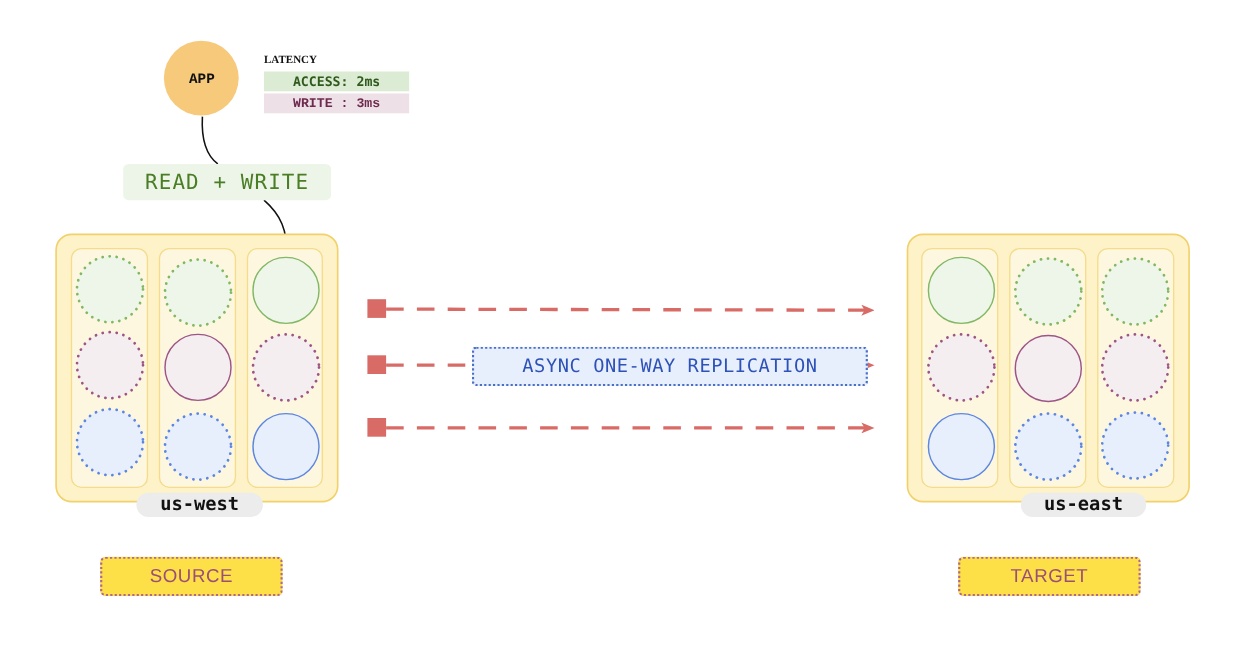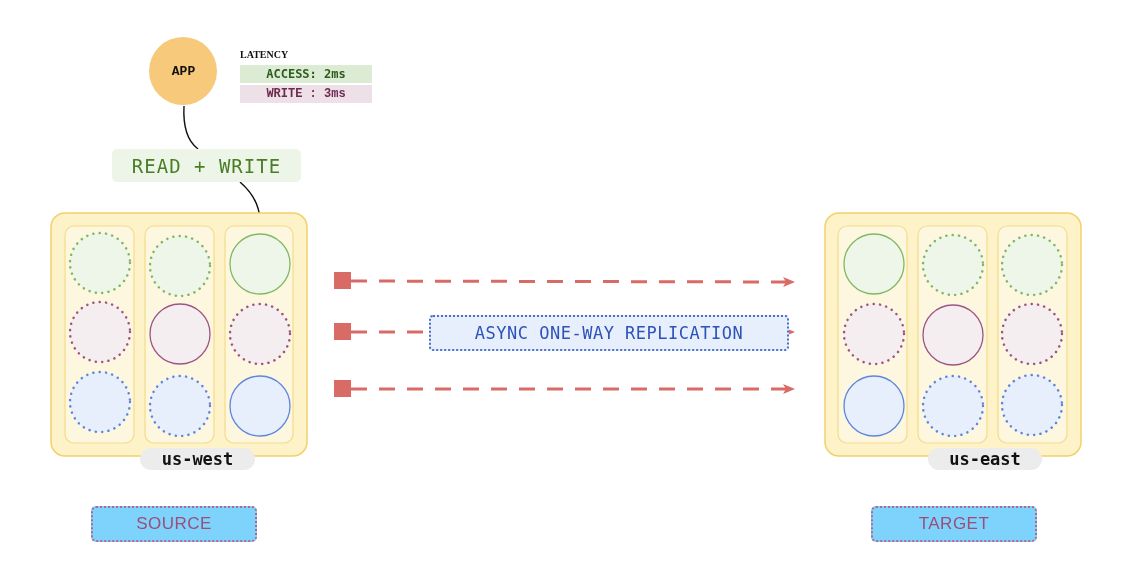--- a/index.html
+++ b/index.html
@@ -6,21 +6,21 @@
     body { width:1144px; height:586px; background:#ffffff; position:relative; overflow:hidden; font-family:"Liberation Sans", sans-serif; }
     svg.canvas { position:absolute; left:0; top:0; }
     .app-label { position:absolute; left:149px; top:37px; width:69px; height:69px; display:flex; align-items:center; justify-content:center; font-weight:bold; font-size:13px; color:#111; font-family:Liberation Mono, monospace; }
     .lat-title { position:absolute; left:240px; top:49px; width:108px; text-align:left; font-family:Liberation Serif, serif; font-weight:bold; font-size:10px; color:#111; }
     .lat-row { position:absolute; left:240px; width:132px; height:18px; line-height:18px; text-align:center; font-family:"DejaVu Sans Mono", monospace; font-weight:bold; font-size:12px; }
     .lat-access { top:65px; background:#dcebd4; color:#2e5a1c; }
     .lat-write { top:85px; background:#ede0e6; color:#6e2a4e;font-family:Liberation Mono, monospace; }
     .rw-box { position:absolute; left:112px; top:149px; width:189px; height:33px; background:#edf5e8; border-radius:5px; display:flex; align-items:center; justify-content:center; font-family:"DejaVu Sans Mono", monospace; font-size:19px; color:#4a7e25; letter-spacing:1px; }
     .region-pill { position:absolute; height:22px; border-radius:11px; background:#ececec; display:flex; align-items:center; justify-content:center; font-family:"DejaVu Sans Mono", monospace; font-weight:bold; font-size:17px; color:#111; }
     .repl-label { position:absolute; left:385px; top:315px; width:356px; height:32px; background:#e8effc; border:2px dotted #4a6fc9; border-radius:4px; display:flex; align-items:center; justify-content:center; font-family:"DejaVu Sans Mono", monospace; font-size:17px; color:#2d52b8; letter-spacing:0.5px; box-sizing:content-box;margin-left:44px; }
-    .role-box { position:absolute; width:162px; height:32px; background:#7dd3fc; border:2px dotted #b06890; border-radius:5px; display:flex; align-items:center; justify-content:center; font-family:"Liberation Sans", sans-serif; font-size:17px; color:#9c4d78; letter-spacing:0.5px; }
+    .role-box { position:absolute; width:162px; height:32px; background:#fde047; border:2px dotted #b06890; border-radius:5px; display:flex; align-items:center; justify-content:center; font-family:"Liberation Sans", sans-serif; font-size:17px; color:#9c4d78; letter-spacing:0.5px; }
   </style>
 </head>
 <body>
 
 <svg class="canvas" width="1144" height="586" viewBox="0 0 1144 586">
   <defs>
     <marker id="arrowhead" markerWidth="12" markerHeight="10" refX="11" refY="5" orient="auto" markerUnits="userSpaceOnUse">
       <path d="M0,0 L12,5 L0,10 L3,5 Z" fill="#d96b66"></path>
     </marker>
     <marker id="blackarrow" markerWidth="10" markerHeight="10" refX="5" refY="9" orient="auto" markerUnits="userSpaceOnUse">
@@ -85,19 +85,19 @@
 </svg>
 
 <div class="app-label">APP</div>
 
 <div class="lat-title">LATENCY</div>
 <div class="lat-row lat-access">ACCESS: 2ms</div>
 <div class="lat-row lat-write">WRITE : 3ms</div>
 
 <div class="rw-box">READ + WRITE</div>
 
-<div class="region-pill" style="left:140px; top:448px; width:115px;">us-west</div>
+<div class="region-pill" style="left:124px; top:448px; width:115px;">us-west</div>
 <div class="region-pill" style="left:928px; top:448px; width:114px;">us-east</div>
 
 <div class="repl-label">ASYNC ONE-WAY REPLICATION</div>
 
 <div class="role-box" style="left:91px; top:506px;">SOURCE</div>
 <div class="role-box" style="left:871px; top:506px;text-align:right;">TARGET</div>
 
 </body></html>

